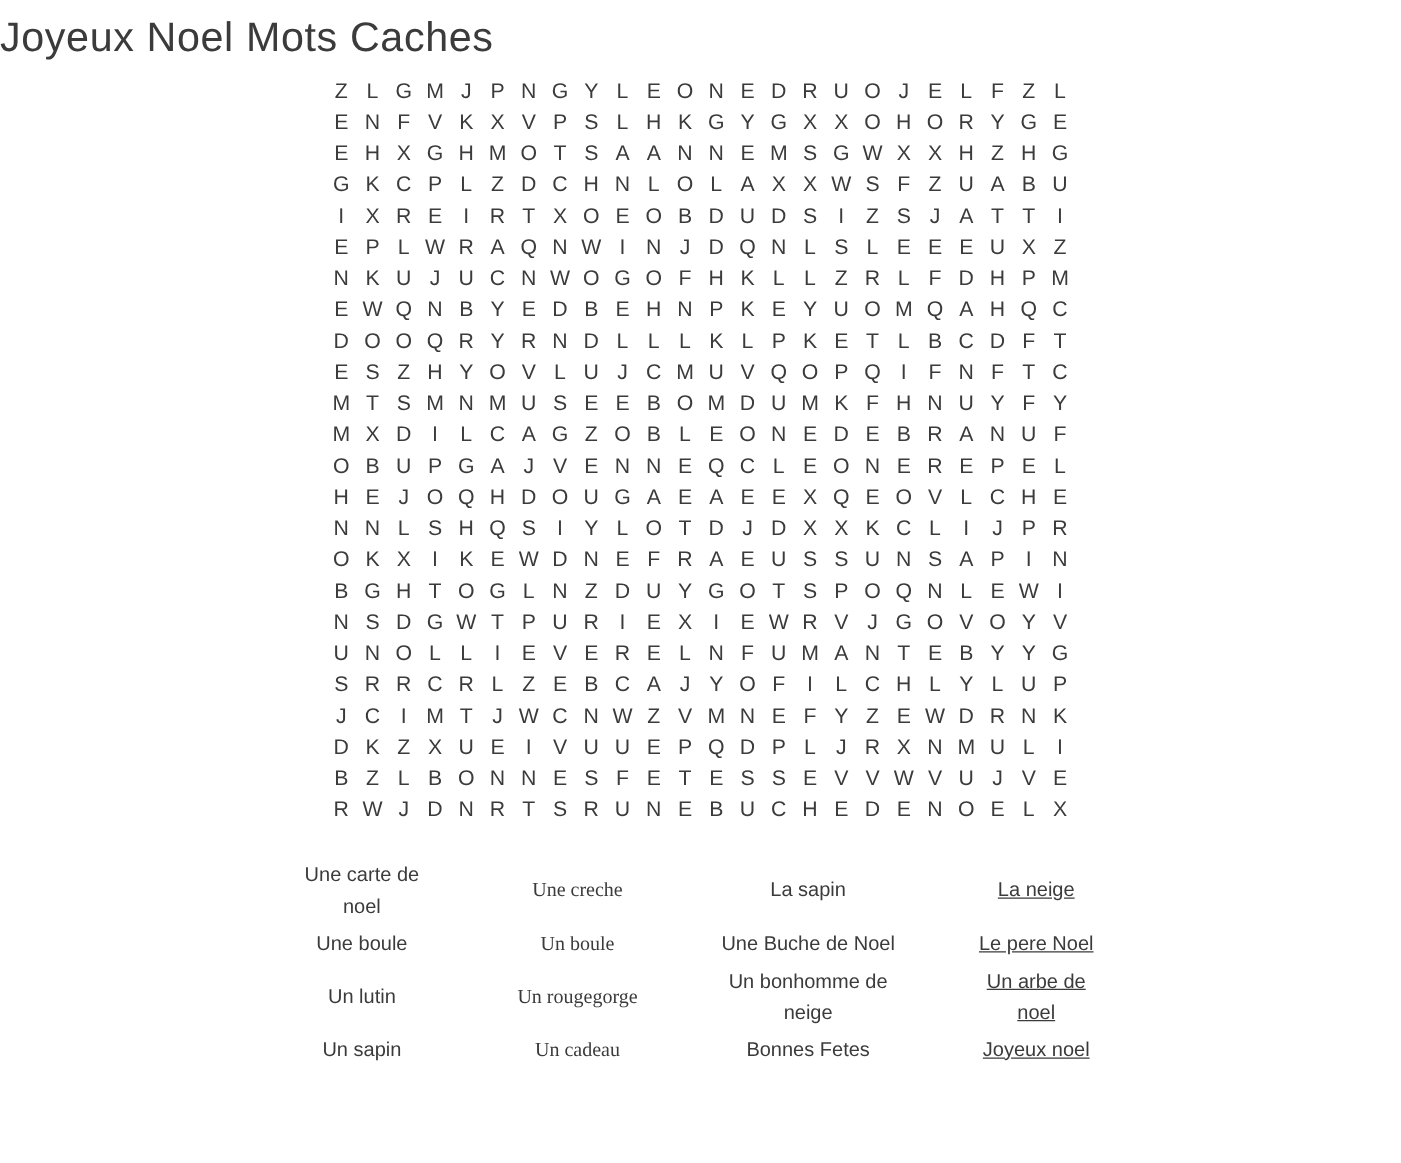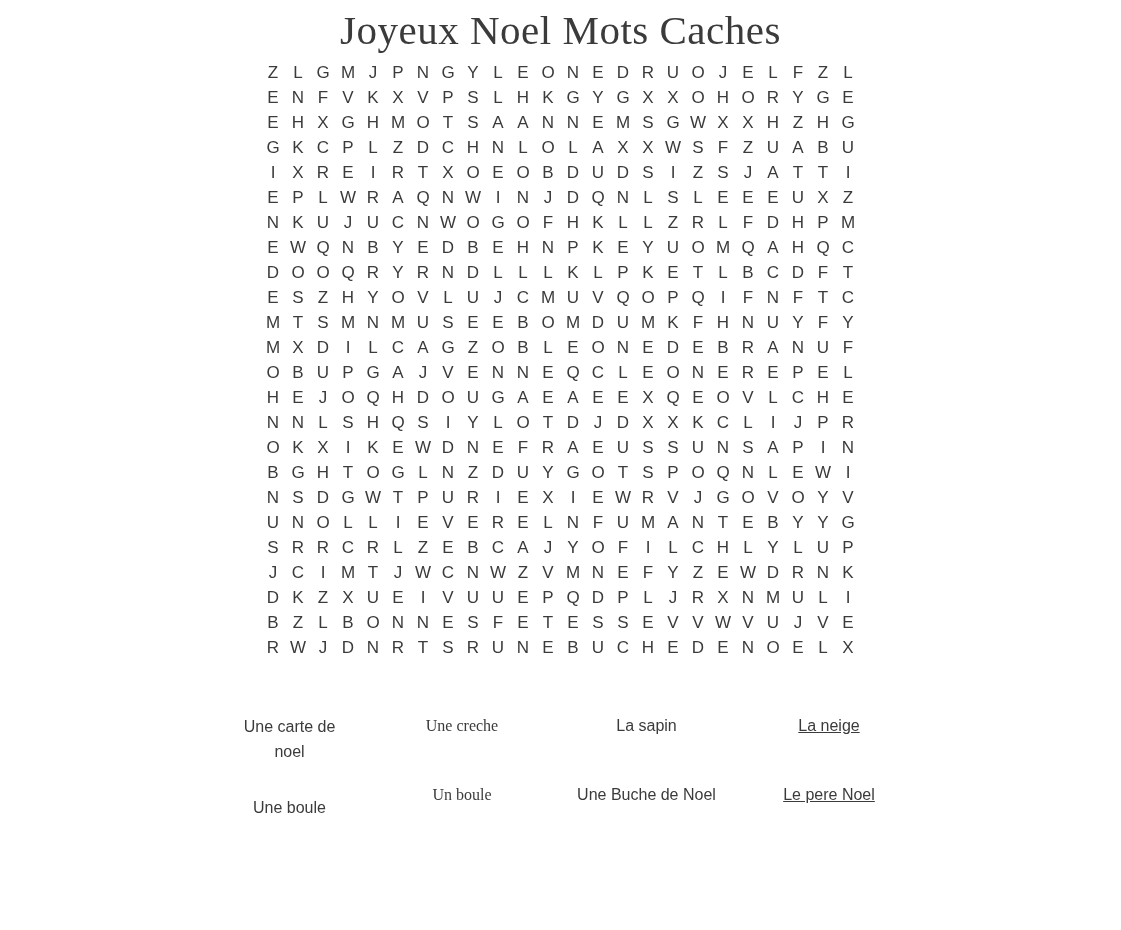--- a/index.html
+++ b/index.html
@@ -12,26 +12,25 @@
     height: 930px;
     font-family: "Liberation Sans", sans-serif;
     color: #3b3b3b;
     overflow: hidden;
   }
   .title {
     margin: 0;
     padding-top: 2px;
     height: 56px;
     line-height: 56px;
-    text-align: center;
-    font-size: 41px;
+    text-align: left;
+    font-size: 33px;
     font-weight: 500;
     color: #3b3b3b;
     letter-spacing: 0.5px;
-    font-family: Liberation Serif, serif;
   }
   .grid {
     width: 600px;
     margin: 2px auto 0 auto;
   }
   .grid-row {
     height: 25px;
     white-space: nowrap;
   }
   .grid-cell {
@@ -57,21 +56,21 @@
     text-align: center;
     font-size: 16px;
     line-height: 25px;
     color: #3b3b3b;
   }
   table.word-list td:nth-child(1) { width: 168px; }
   table.word-list td:nth-child(2) { width: 177px; font-family: Liberation Serif, serif; }
   table.word-list td:nth-child(3) { width: 192px; }
   table.word-list td:nth-child(4) { width: 173px; }
   .wl-word { display: inline-block; }
-  td:nth-child(1) .wl-word { max-width: 120px; margin-top: 26px; }
+  td:nth-child(1) .wl-word { max-width: 120px; }
   td:nth-child(2) .wl-word { max-width: 140px; }
   td:nth-child(3) .wl-word { max-width: 150px; }
   td:nth-child(4) .wl-word { max-width: 100px; text-decoration: underline; }
 </style>
 </head>
 <body>
 
 <div class="page">
   <h1 class="title">Joyeux Noel Mots Caches</h1>
   <div class="grid">
@@ -107,15 +106,27 @@
           <td><div class="wl-word">Une creche</div></td>
           <td><div class="wl-word">La sapin</div></td>
           <td><div class="wl-word">La neige</div></td>
         </tr>
         <tr>
           <td><div class="wl-word">Une boule</div></td>
           <td><div class="wl-word">Un boule</div></td>
           <td><div class="wl-word">Une Buche de Noel</div></td>
           <td><div class="wl-word">Le pere Noel</div></td>
         </tr>
+        <tr>
+          <td><div class="wl-word">Un lutin</div></td>
+          <td><div class="wl-word">Un rougegorge</div></td>
+          <td><div class="wl-word">Un bonhomme de neige</div></td>
+          <td><div class="wl-word">Un arbe de noel</div></td>
+        </tr>
+        <tr>
+          <td><div class="wl-word">Un sapin</div></td>
+          <td><div class="wl-word">Un cadeau</div></td>
+          <td><div class="wl-word">Bonnes Fetes</div></td>
+          <td><div class="wl-word">Joyeux noel</div></td>
+        </tr>
       </tbody>
   </table>
 </div>
 
 </body></html>

